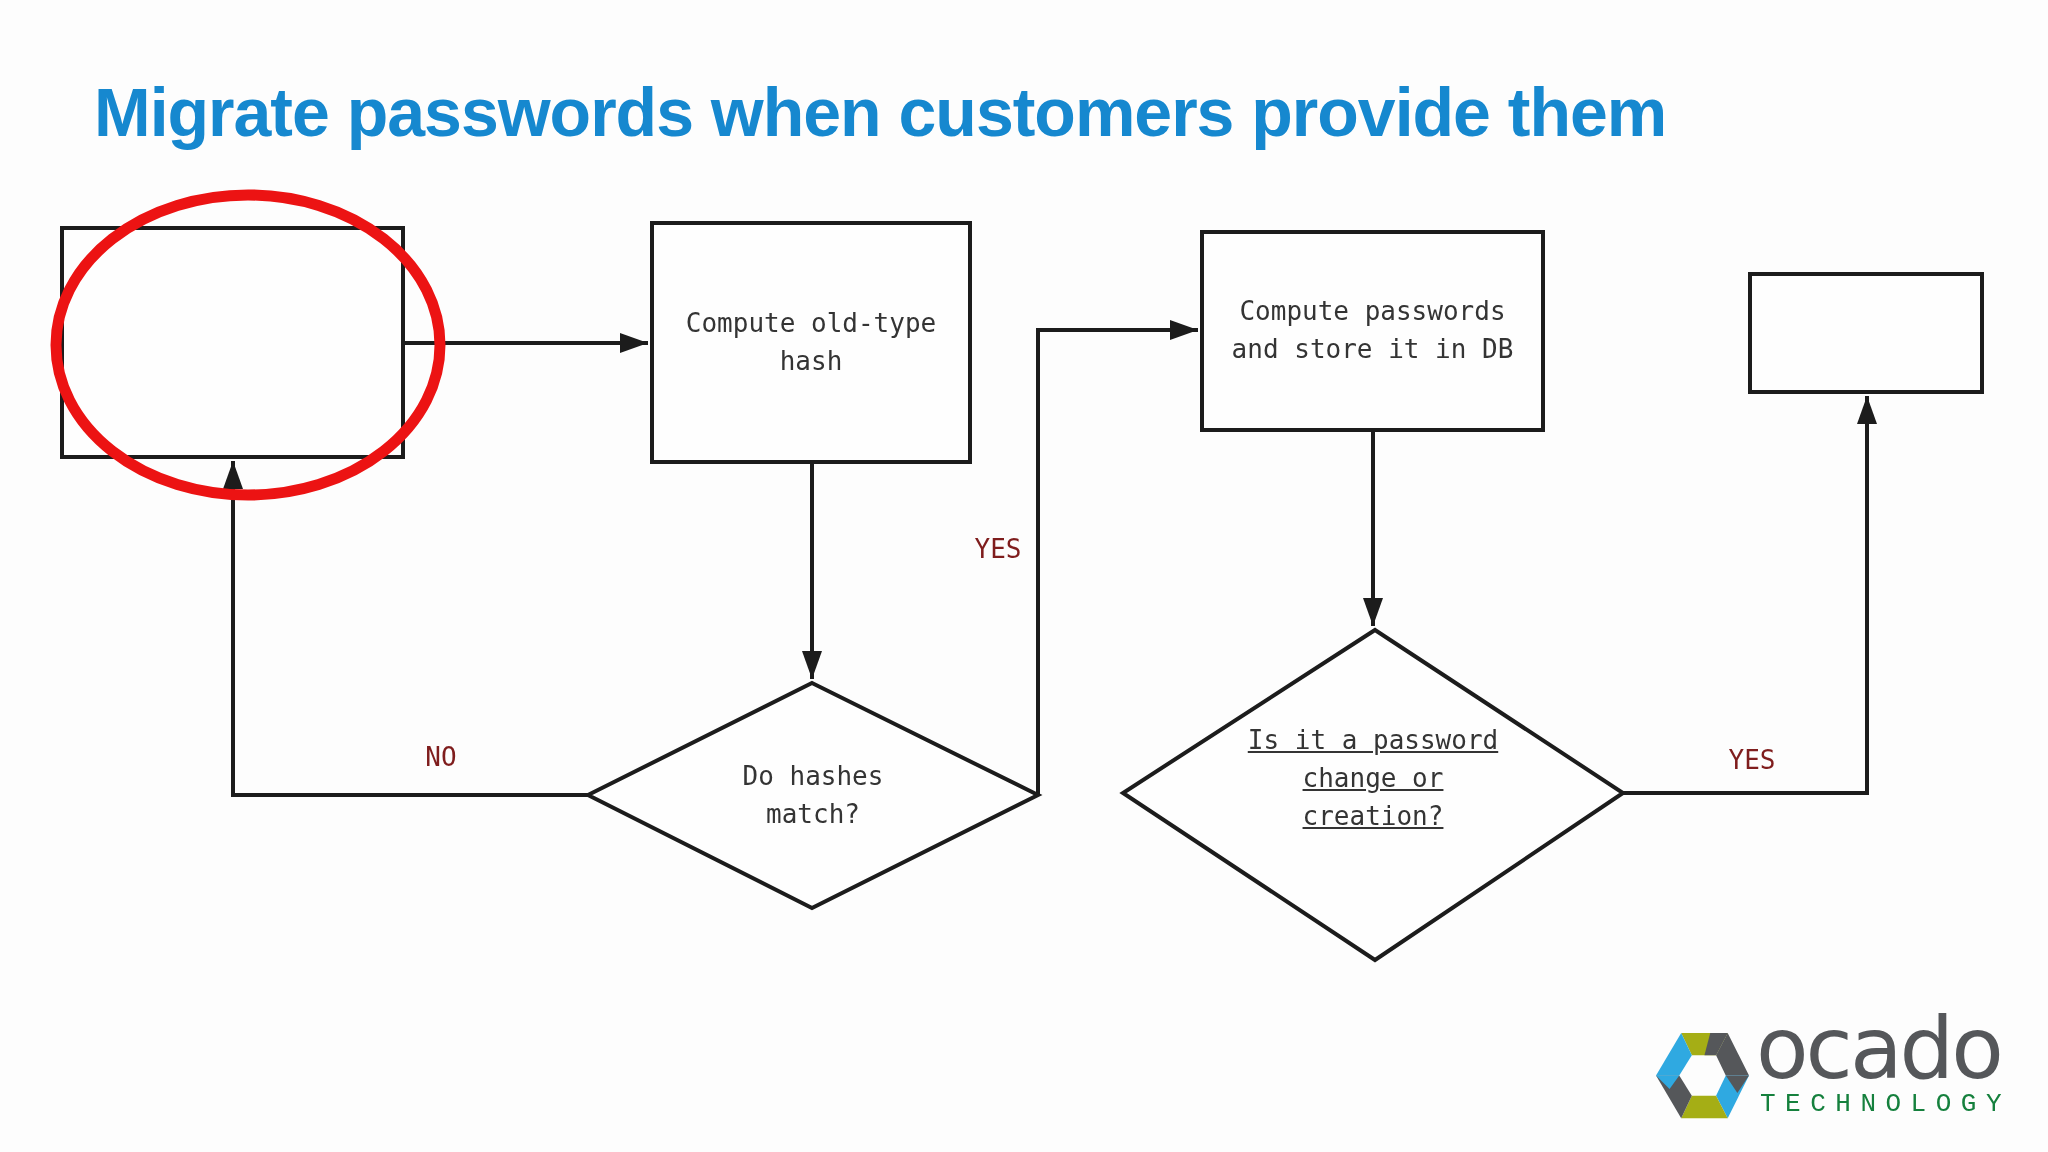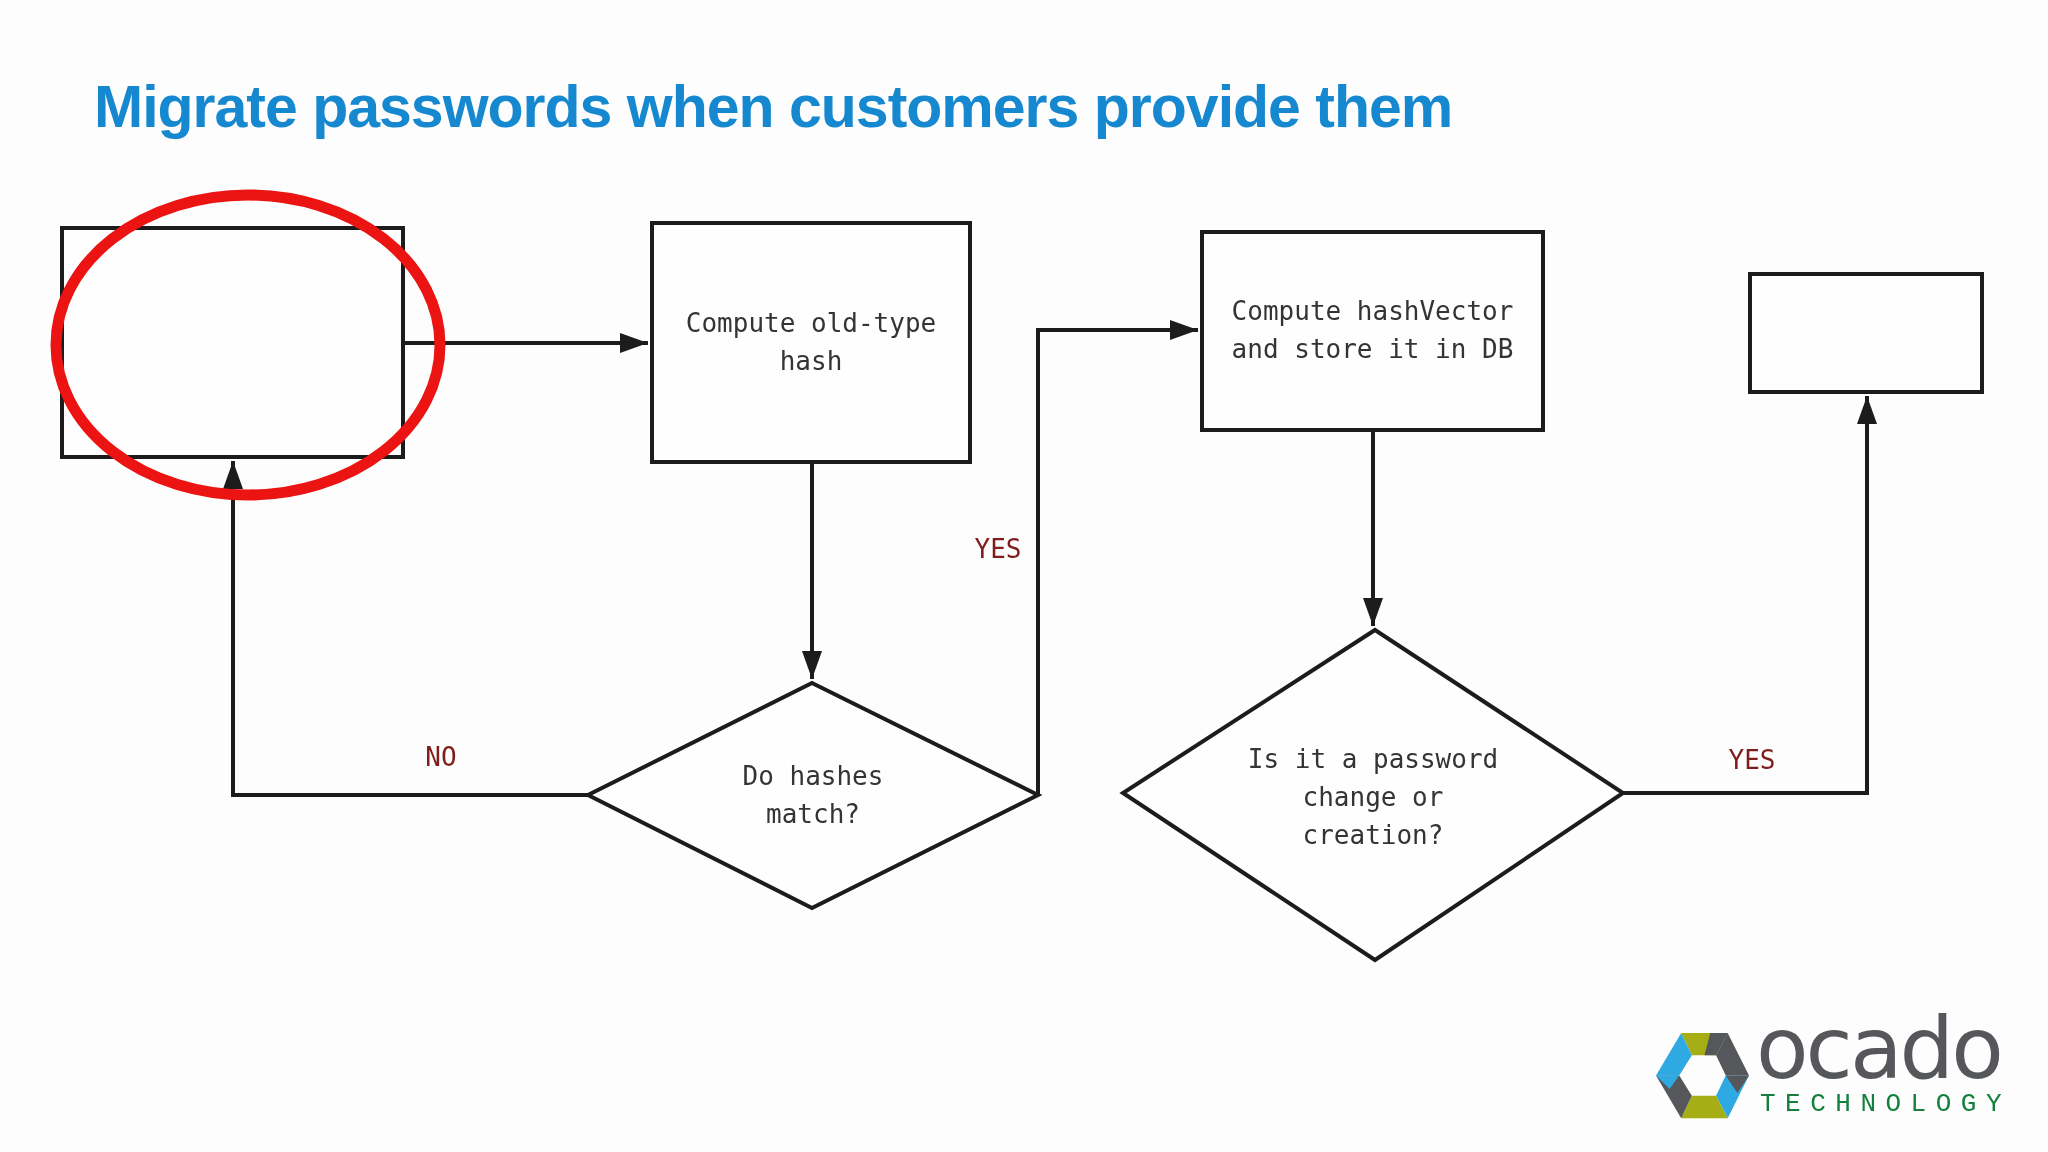--- a/index.html
+++ b/index.html
@@ -9,21 +9,21 @@
     background:#fdfdfd;
     overflow:hidden;
     font-family:"DejaVu Sans Mono", monospace;
   }
   .page-title{
     position:absolute;
     left:94px;top:78px;
     width:1800px;
     font-family:"Liberation Sans", sans-serif;
     font-weight:bold;
-    font-size:59px;
+    font-size:68px;
     line-height:1.0;
     letter-spacing:-1px;
     color:#1688cf;
     white-space:nowrap;
   }
   svg.flow{position:absolute;left:0;top:0;}
   .node-label{
     position:absolute;
     display:flex;align-items:center;justify-content:center;
     text-align:center;
@@ -87,25 +87,25 @@
     <rect x="1750" y="274" width="232" height="118" fill="#fefefe" stroke="#1c1c1c" stroke-width="4"></rect>
 
     <polygon points="812,683 1038,795 812,908 588,795" fill="#fefefe" stroke="#1c1c1c" stroke-width="4"></polygon>
     <polygon points="1375,630 1623,793 1375,960 1123,793" fill="#fefefe" stroke="#1c1c1c" stroke-width="4"></polygon>
 
     <ellipse cx="248" cy="345" rx="192" ry="150" fill="none" stroke="#ec1313" stroke-width="11"></ellipse>
   </svg>
 
   <div class="node-label" style="left:652px;top:223px;width:318px;height:239px;">Compute old-type
 hash</div>
-  <div class="node-label" style="left:1202px;top:232px;width:341px;height:198px;">Compute hashVector
+  <div class="node-label" style="left:1202px;top:232px;width:341px;height:198px;">Compute passwords
 and store it in DB</div>
   <div class="node-label" style="left:588px;top:683px;width:450px;height:225px;">Do hashes
 match?</div>
-  <div class="node-label" style="left:1123px;top:633px;width:500px;height:330px;">Is it a password
+  <div class="node-label" style="left:1123px;top:614px;width:500px;height:330px;text-decoration:underline;">Is it a password
 change or
 creation?</div>
 
   <div class="edge-label" style="left:943px;top:524px;">YES</div>
   <div class="edge-label" style="left:386px;top:732px;">NO</div>
   <div class="edge-label" style="left:1697px;top:735px;">YES</div>
 
   <div class="logo">
     <svg class="logo-hex" width="97" height="93" viewBox="0 0 100 96">
       <polygon points="28,4 76,4 64,27 39,27" fill="#a5ae15"></polygon>

